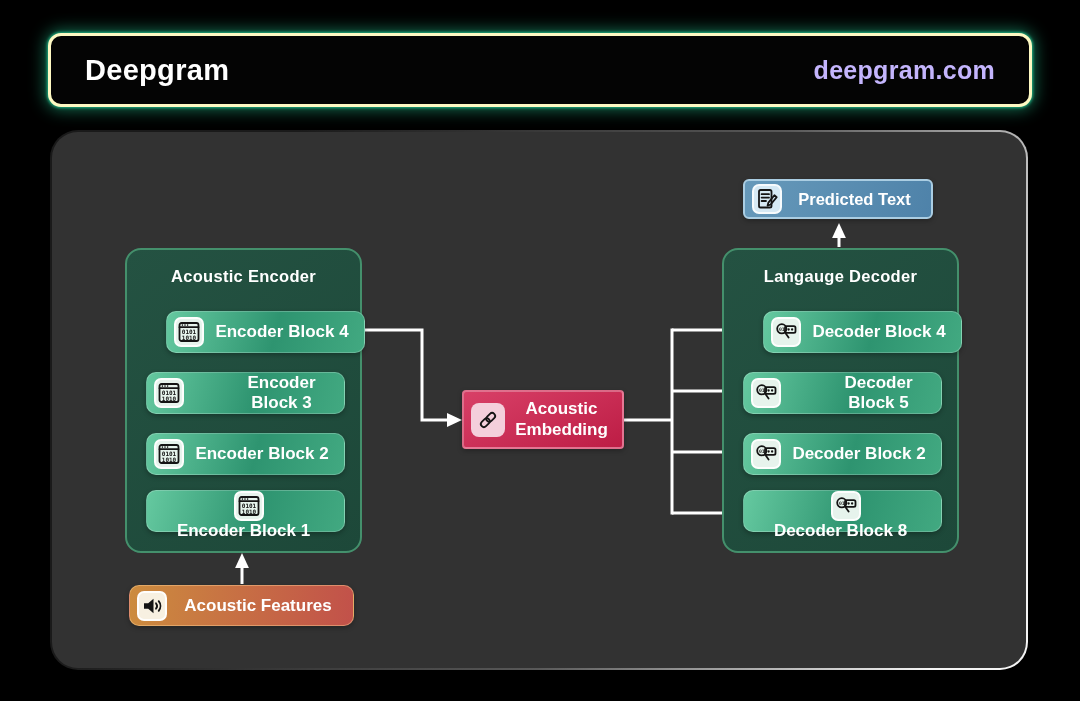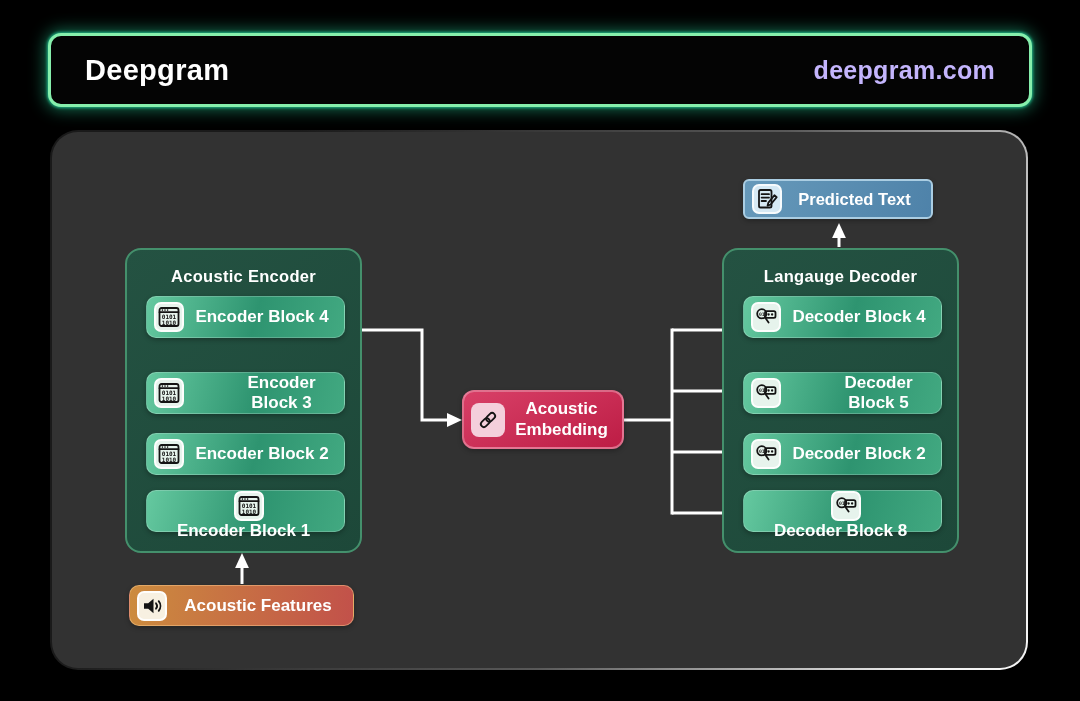--- a/index.html
+++ b/index.html
@@ -3,21 +3,21 @@
 <meta charset="utf-8">
 <style>
   * { margin:0; padding:0; box-sizing:border-box; }
   html,body { width:1080px; height:701px; background:#000; overflow:hidden;
               font-family:"Liberation Sans", sans-serif; }
 
   
   .header {
     position:absolute; left:48px; top:33px; width:984px; height:74px;
     background:#040404;
-    border:3px solid #86efac; border-radius:13px;
+    border:3px solid #fef9c3; border-radius:13px;
     box-shadow:0 0 16px 3px rgba(34,190,141,.55), 0 0 3px 1px rgba(34,190,141,.9);
     display:flex; align-items:center; justify-content:space-between;
     padding:0 34px;
   }
   .logo  { color:#fff; font-size:29px; font-weight:800; letter-spacing:.3px; }
   .site  { color:#c4b5fd; font-size:25px; font-weight:600; letter-spacing:.3px; }
 
   
   .canvas {
     position:absolute; left:50px; top:130px; width:978px; height:540px;
@@ -50,33 +50,33 @@
   .chip svg { width:24px; height:24px; display:block; }
   .node .lbl { flex:1; text-align:center; font-size:17px; padding-right:4px; }
 
   
   .block {
     left:19px; width:199px; height:42px;
     background:linear-gradient(105deg,#65c9a0 0%, #2e9470 55%, #42a981 100%);
     border:1px solid rgba(255,255,255,.22);
   }
   .block .chip { background:#e6f3ec; border:2px solid rgba(255,255,255,.9); }
-  .b0 { top:46px; } .b1 { top:122px;gap:39px; } .b2 { top:183px; } .b3 { top:240px;flex-direction:column; }
+  .b0 { top:61px;margin-left:20px; } .b1 { top:122px;gap:39px; } .b2 { top:183px; } .b3 { top:240px;flex-direction:column; }
 
   
   .features {
     left:77px; top:453px; width:225px; height:41px;
     background:linear-gradient(95deg,#cc8c3e 0%, #c2514a 100%);
     border:1.5px solid rgba(255,210,150,.45);
   }
   .features .chip { background:#f7f0e1; border:2px solid rgba(255,255,255,.9); }
 
   
   .embedding {
-    left:410px; top:258px; width:162px; height:59px; border-radius:12px;
+    left:410px; top:258px; width:162px; height:59px; border-radius:4px;
     background:linear-gradient(155deg,#d84067 0%, #bd1d45 100%);
     border:2px solid rgba(246,180,198,.5);
   }
   .embedding .chip { width:34px; height:34px; background:#f4cfdb; border:none; border-radius:8px; }
   .embedding .lbl { font-size:17px; line-height:1.22; }
 
   
   .predicted {
     left:691px; top:47px; width:190px; height:40px;
     background:linear-gradient(110deg,#6699ba 0%, #4e82a9 100%);

